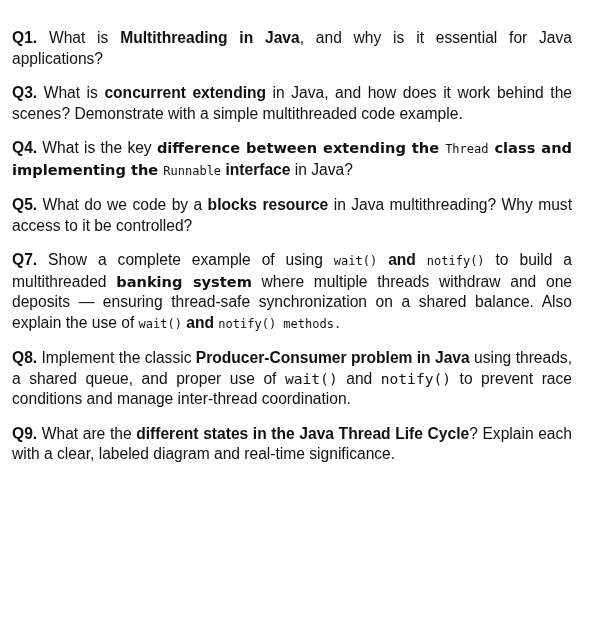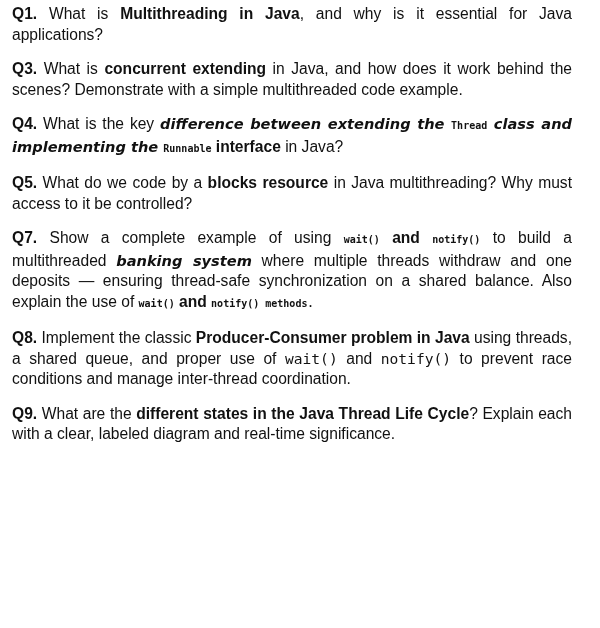--- a/index.html
+++ b/index.html
@@ -1,31 +1,31 @@
 <!DOCTYPE html>
 <html><head>
 <meta charset="utf-8">
 <style>
   html, body { margin: 0; padding: 0; background: #ffffff; }
   body {
     width: 600px; height: 628px; overflow: hidden;
     font-family: "Liberation Sans", sans-serif;
     color: #111111;
   }
-  .doc { padding: 4px 28px 0 12px; }
+  .doc { padding: 4px 28px 0 12px; margin-top: 24px; }
   .q {
     font-size: 15.6px;
     line-height: 20.5px;
     text-align: justify;
     margin: 0 0 14px 0;
   }
   .q b { font-weight: bold; }
-  .alt { font-family: "DejaVu Sans", sans-serif; font-size: 14.6px; font-weight: bold; font-style: italic; }
+  .alt { font-family: "DejaVu Sans", sans-serif; font-size: 14.6px; font-weight: bold; }
   .mono { font-family: "DejaVu Sans Mono", monospace; font-size: 14.6px; }
-  .monob { font-family: "DejaVu Sans Mono", monospace; font-size: 10px; font-weight: bold; }
+  .monob { font-family: "DejaVu Sans Mono", monospace; font-size: 12px; font-weight: normal; }
 </style>
 </head>
 <body>
 
 <div class="doc">
 
   <p class="q"><b>Q1.</b><span> What is </span><b>Multithreading in Java</b><span>, and why is it essential for Java applications?</span></p>
 
 
   <p class="q"><b>Q3.</b><span> What is </span><b>concurrent extending</b><span> in Java, and how does it work behind the scenes? Demonstrate with a simple multithreaded code example.</span></p>

